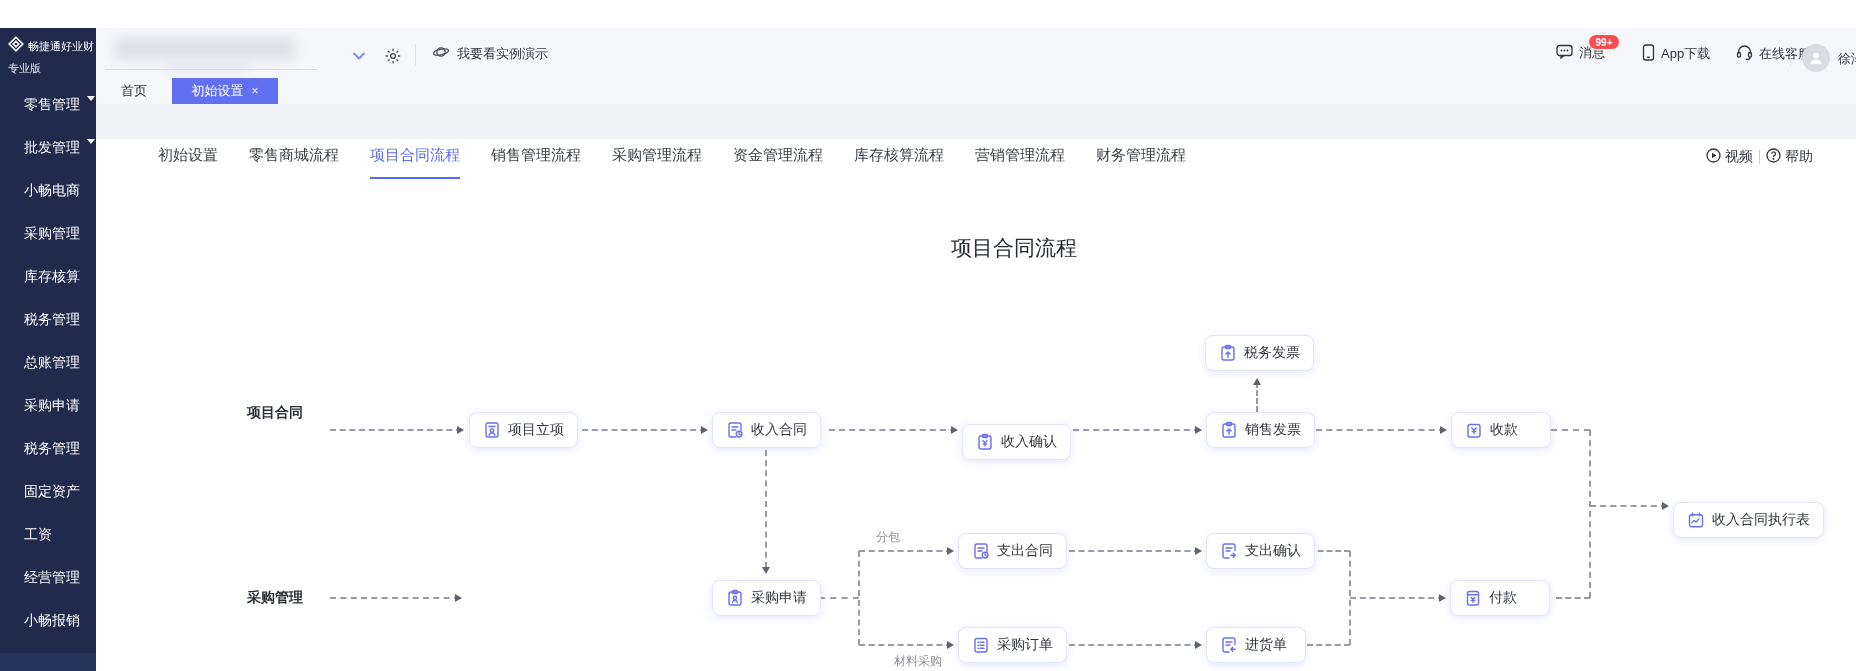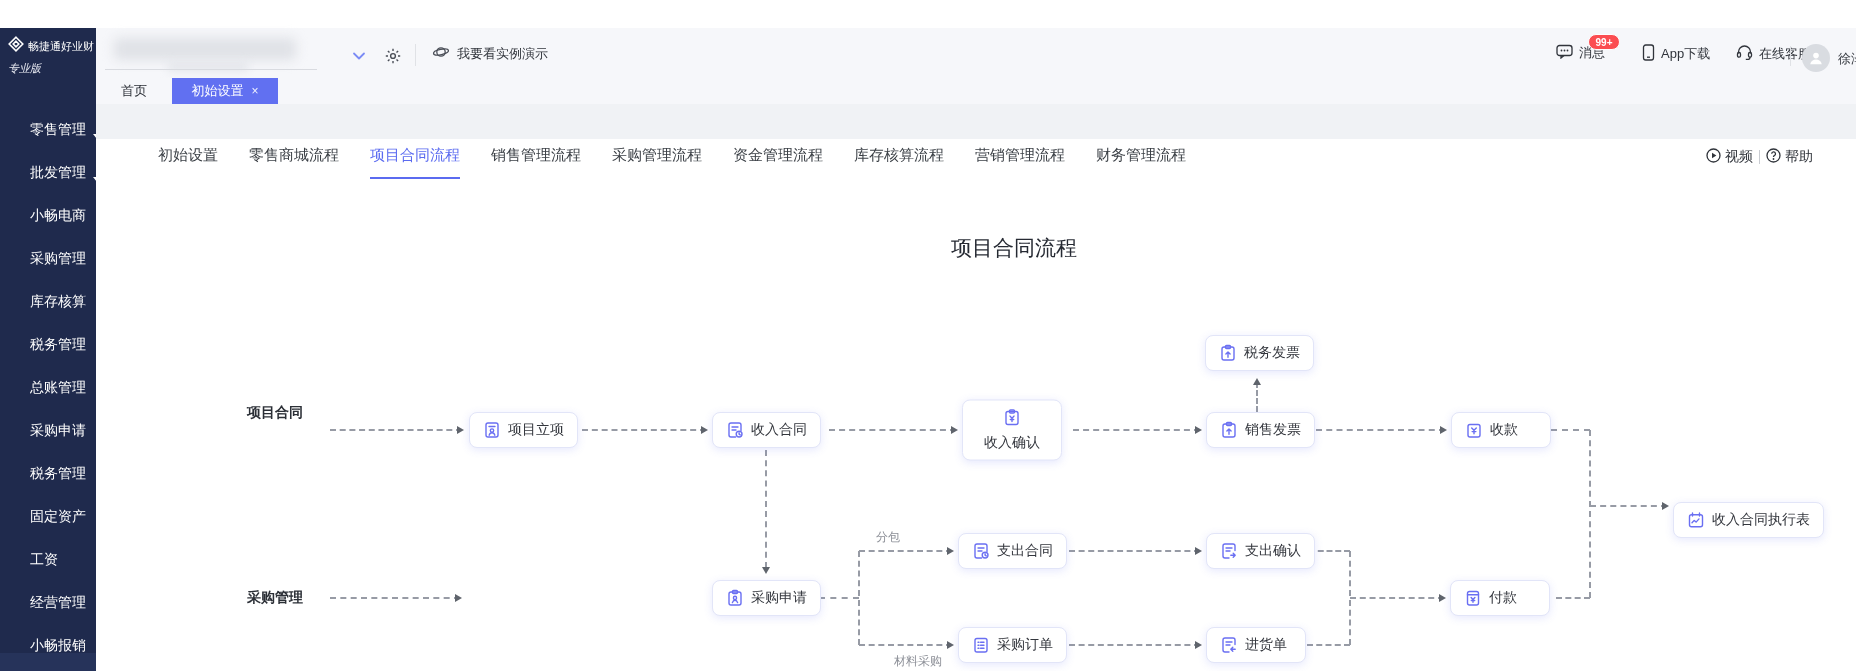--- a/index.html
+++ b/index.html
@@ -9,42 +9,42 @@
 
   
   .header { position:absolute; left:0; top:28px; width:1856px; height:50px; background:#f6f7fa; }
   .tabrow { position:absolute; left:0; top:78px; width:1856px; height:26px; background:#f6f7fa; }
   .gray-strip { position:absolute; left:96px; top:104px; width:1760px; height:35px; background:#f0f2f5; }
   .panel { position:absolute; left:96px; top:139px; width:1760px; height:532px; background:#fff; }
 
   .logo-block { position:absolute; left:0; top:28px; width:96px; height:50px; background:#1f2a4d; color:#fff; }
   .logo-row { position:absolute; left:8px; top:8px; display:flex; align-items:center; gap:4px; }
   .logo-name { font-size:11px; color:#fff; white-space:nowrap; }
-  .logo-edition { position:absolute; left:8px; top:33px; font-size:11px; color:#e8eaf2;font-style:italic; }
+  .logo-edition { position:absolute; left:8px; top:33px; font-size:11px; color:#e8eaf2; }
 
   .acct-blur { position:absolute; left:114px; top:38px; width:182px; height:22px; background:#dfe1e6; filter:blur(6px); border-radius:4px; }
   .acct-blur2 { position:absolute; left:168px; top:62px; width:80px; height:9px; background:#e3e5ea; filter:blur(4px); }
   .acct-underline { position:absolute; left:105px; top:69px; width:212px; height:1px; background:#d9dbe0; }
   .hdr-ico { position:absolute; display:flex; align-items:center; justify-content:center; cursor:pointer; }
   .hdr-divider { position:absolute; width:1px; background:#e0e2e6; }
   .demo-link { position:absolute; left:432px; top:44px; display:flex; align-items:center; gap:7px; font-size:13px; color:#30343b; cursor:pointer; }
 
   .hdr-right-item { position:absolute; top:44px; display:flex; align-items:center; gap:6px; font-size:13px; color:#30343b; cursor:pointer; }
   .badge { position:absolute; left:1588px; top:34px; min-width:32px; height:16px; padding:0 6px; background:#fb4d51; border:1px solid #fff; border-radius:9px; color:#fff; font-size:10px; font-weight:bold; display:flex; align-items:center; justify-content:center; }
   .avatar { position:absolute; left:1802px; top:44px; width:28px; height:28px; border-radius:50%; background:#d9dce1; display:flex; align-items:center; justify-content:center; }
   .username { position:absolute; left:1838px; top:50px; font-size:13px; color:#30343b; white-space:nowrap; }
 
   
   .wtab-home { position:absolute; left:96px; top:78px; width:76px; height:26px; display:flex; align-items:center; justify-content:center; font-size:13px; color:#2b2f36; cursor:pointer; }
   .wtab-active { position:absolute; left:172px; top:78px; width:106px; height:26px; background:#6170f1; color:#fff; display:flex; align-items:center; justify-content:center; gap:8px; font-size:13px; cursor:pointer; }
   .wtab-close { font-size:12px; opacity:.9; cursor:pointer; }
 
   
   .sidebar { position:absolute; left:0; top:78px; width:96px; height:593px; background:#1f2a4d; }
-  .side-item { height:43px; display:flex; align-items:flex-end; padding-left:30px; color:#fff; font-size:14px; cursor:pointer; white-space:nowrap; }
+  .side-item { height:43px; display:flex; align-items:flex-start; padding-left:24px; color:#fff; font-size:14px; cursor:pointer; white-space:nowrap; }
   .caret { width:0; height:0; border-left:4px solid transparent; border-right:4px solid transparent; border-top:5px solid #fff; margin-left:7px; }
   .side-bottom { position:absolute; left:0; top:575px; width:96px; height:18px; background:#2b3a66; opacity:.55; }
 
   
   .ptabs { position:absolute; left:158px; top:146px; display:flex; gap:31px; }
   .ptab { font-size:15px; color:#3a3f45; padding-bottom:12px; cursor:pointer; white-space:nowrap; }
   .ptab.active { color:#5b6bf0; border-bottom:2px solid #5b6bf0; }
   .ptab-tools { position:absolute; left:1706px; top:148px; display:flex; align-items:center; gap:2px; font-size:14px; color:#30343b; }
   .ptab-tools .vdiv { width:1px; height:14px; background:#c9ccd2; margin:0 4px; }
   .tool-item { display:flex; align-items:center; gap:4px; cursor:pointer; }
@@ -328,21 +328,21 @@
           <svg width="18" height="18" viewBox="0 0 18 18" fill="none" stroke="#6a6ff2" stroke-width="1.4" stroke-linecap="round" stroke-linejoin="round">
             <path d="M15 9.5V4a2 2 0 0 0-2-2H5a2 2 0 0 0-2 2v10a2 2 0 0 0 2 2h4.6"></path>
             <line x1="6" y1="6" x2="12" y2="6"></line>
             <line x1="6" y1="9" x2="10" y2="9"></line>
             <circle cx="13.1" cy="13.1" r="2.9"></circle>
             <path d="M13.1 11.7v1.5l1.1.7"></path>
           </svg>
         </span>
         <span>收入合同</span>
       </div>
-      <div class="flow-node" style="left: 962px; top: 430px; flex-direction: column;">
+      <div class="flow-node" style="left: 962px; top: 442px;">
         <span class="fn-icon">
           <svg width="18" height="18" viewBox="0 0 18 18" fill="none" stroke="#6a6ff2" stroke-width="1.4" stroke-linecap="round" stroke-linejoin="round">
             <rect x="3" y="3" width="12" height="13" rx="2"></rect>
             <rect x="6.5" y="1.5" width="5" height="3" rx="1"></rect>
             <path d="M7 7.6l2 2.2 2-2.2M9 9.8V13M7.3 11h3.4"></path>
           </svg>
         </span>
         <span>收入确认</span>
       </div>
       <div class="flow-node" style="left: 1206px; top: 430px;">

